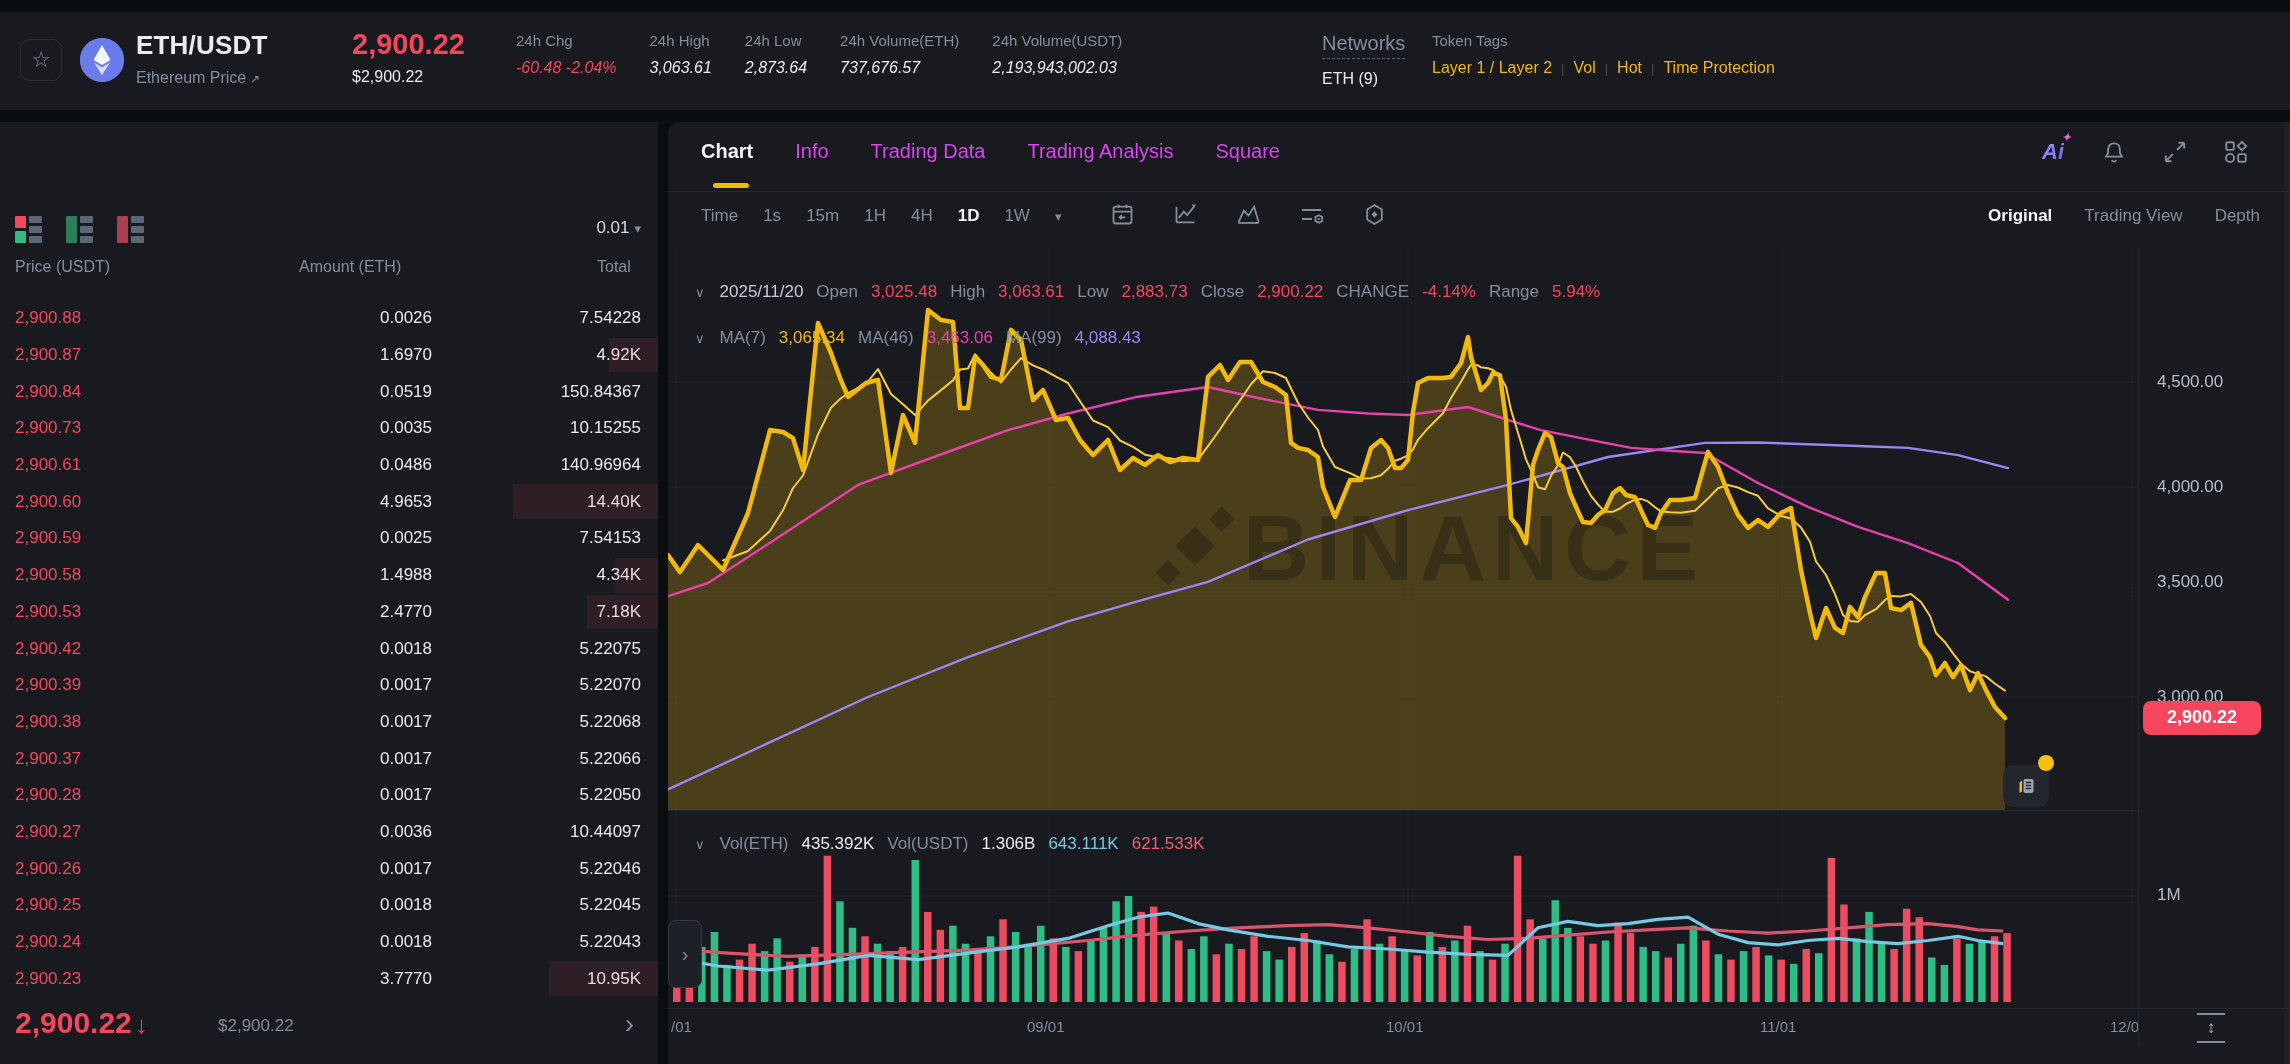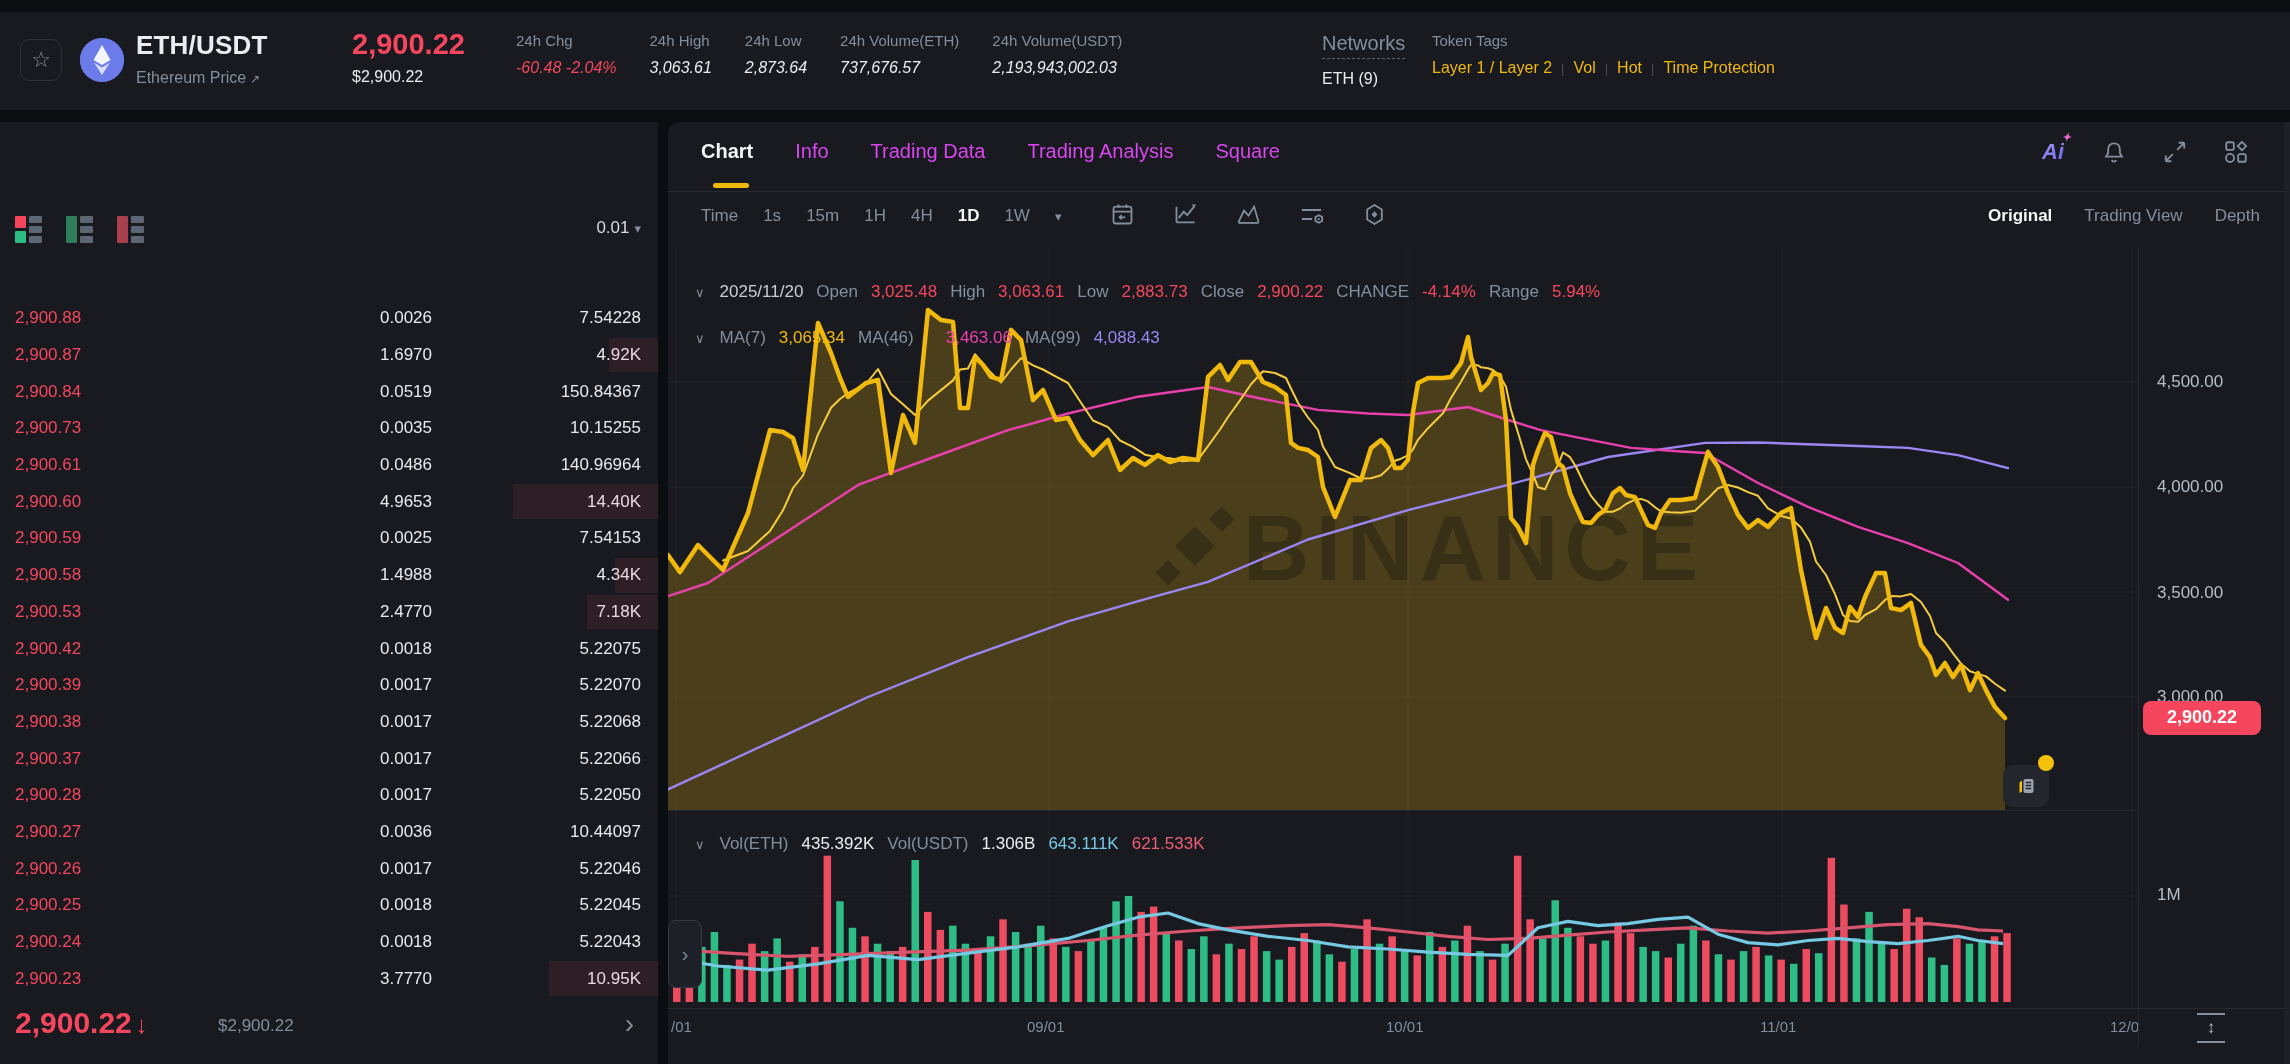--- a/index.html
+++ b/index.html
@@ -84,21 +84,21 @@
   .xtick{position:absolute;top:9px;font-size:15px;color:#848e9c;white-space:nowrap;}
   .yaxis{position:absolute;left:1470px;top:126px;width:152px;height:760px;border-left:1px solid #252930;}
   .yaxis-bottom{position:absolute;left:1470px;top:886px;width:152px;height:36px;border-left:1px solid #252930;border-top:1px solid #252930;}
   .ytick{position:absolute;left:18px;font-size:17px;color:#b7bdc6;}
   .voltick{position:absolute;left:18px;font-size:17px;color:#b7bdc6;}
   .price-pill{position:absolute;left:4px;width:118px;height:34px;background:#f6465d;border-radius:8px;color:#fff;
               font-size:18px;font-weight:bold;display:flex;align-items:center;justify-content:center;z-index:3;}
   .legend{position:absolute;display:flex;gap:13px;align-items:center;font-size:17px;z-index:4;white-space:nowrap;}
   .lg-chev{color:#848e9c;font-size:13px;cursor:pointer;margin-right:2px;}
   .c-lab{color:#848e9c;} .c-date{color:#c9ced6;} .c-red{color:#f6465d;} .c-yellow{color:#f0b90b;}
-  .c-pink{color:#e940ae;padding-left:19px;} .c-purple{color:#9b86f3;} .c-white{color:#eaecef;} .c-teal{color:#76c9e3;} .c-redv{color:#ef5f73;}
+  .c-pink{color:#e940ae;} .c-purple{color:#9b86f3;} .c-white{color:#eaecef;} .c-teal{color:#76c9e3;} .c-redv{color:#ef5f73;}
   .expander{position:absolute;left:0;top:798px;width:32px;height:66px;background:#1d2127;border:1px solid #343942;
             border-radius:8px;color:#848e9c;font-size:20px;display:flex;align-items:center;justify-content:center;cursor:pointer;z-index:5;}
   .newsbtn{position:absolute;left:1335px;top:643px;width:46px;height:42px;background:#23262d;border-radius:10px;
            display:flex;align-items:center;justify-content:center;z-index:5;cursor:pointer;border:none;}
   .newsdot{position:absolute;left:1370px;top:633px;width:16px;height:16px;border-radius:50%;background:#f4c20d;z-index:6;}
   .fit-icon{position:absolute;left:58px;top:4px;width:28px;height:26px;border-top:2px solid #848e9c;border-bottom:2px solid #848e9c;
             color:#b7bdc6;font-size:17px;display:flex;align-items:center;justify-content:center;cursor:pointer;}
   .scroll-edge{position:absolute;left:2284px;top:122px;width:6px;height:942px;background:#1e2126;}
   svg{display:block;}
 </style>
@@ -197,20 +197,25 @@
           <span class="colR">
               <span></span>
               <span></span>
               <span></span>
             </span>
         </button>
       </div>
       <span class="prec">
         <span>0.01</span><span class="caret">▾</span>
       </span>
+    </div>
+    <div class="ob-cols">
+      <span style="left:15px;">Price (USDT)</span>
+      <span style="left:299px;">Amount (ETH)</span>
+      <span style="left:597px;">Total</span>
     </div>
     <div class="ob-rows" id="ob-rows">
         <div class="ob-row">
           <span class="p">2,900.88</span>
           <span class="a">0.0026</span>
           <span class="t">7.54228</span>
         </div>
         <div class="ob-row">
           <span class="depth" style="width: 49px;"></span>
           <span class="p">2,900.87</span>
@@ -593,21 +598,21 @@
             <rect x="1335.3" y="122.1" width="7.5" height="68.9" fill="#ec4b60"></rect>
           </g>
           <path d="M0.0 138.0 L60.0 142.2 L120.0 145.4 L180.0 143.3 L240.0 141.2 L300.0 139.1 L360.0 134.8 L420.0 129.5 L470.0 124.2 L520.0 120.0 L570.0 116.8 L620.0 114.7 L660.0 113.6 L700.0 116.8 L740.0 121.0 L780.0 125.3 L820.0 128.5 L860.0 127.4 L900.0 124.2 L940.0 121.0 L980.0 118.9 L1020.0 116.8 L1060.0 120.0 L1100.0 122.1 L1140.0 120.0 L1180.0 116.8 L1220.0 113.6 L1260.0 112.6 L1290.0 115.7 L1310.0 118.9 L1335.0 120.0" fill="none" stroke="#d9556d" stroke-width="3.2" stroke-linejoin="round"></path>
           <path d="M0.0 146.5 L50.0 155.0 L100.0 159.2 L150.0 152.8 L200.0 144.4 L250.0 148.6 L300.0 142.2 L350.0 135.9 L400.0 127.4 L440.0 114.7 L470.0 106.2 L500.0 102.0 L530.0 112.6 L560.0 118.9 L600.0 125.3 L640.0 129.5 L680.0 135.9 L720.0 138.0 L760.0 141.2 L800.0 143.3 L840.0 144.4 L870.0 116.8 L900.0 110.4 L930.0 114.7 L960.0 112.6 L990.0 108.3 L1020.0 106.2 L1050.0 123.2 L1080.0 131.6 L1110.0 133.8 L1140.0 129.5 L1170.0 127.4 L1200.0 130.6 L1230.0 132.7 L1260.0 129.5 L1290.0 125.3 L1310.0 129.5 L1335.0 132.7" fill="none" stroke="#76c9e3" stroke-width="3.2" stroke-linejoin="round"></path>
         </svg>
       </div>
 
     <div class="xaxis"><span id="xticks"><span class="xtick" style="left: 3px;">/01</span><span class="xtick" style="left: 359px;">09/01</span><span class="xtick" style="left: 718px;">10/01</span><span class="xtick" style="left: 1092px;">11/01</span><span class="xtick" style="left: 1442px;">12/0</span></span></div>
 
     <div class="yaxis">
-      <span id="yticks"><span class="ytick" style="top: 123.99px;">4,500.00</span><span class="ytick" style="top: 228.997px;">4,000.00</span><span class="ytick" style="top: 335px;">3,500.00</span><span class="ytick" style="top: 439.012px;">3,000.00</span></span>
+      <span id="yticks"><span class="ytick" style="top: 123.99px;">4,500.00</span><span class="ytick" style="top: 228.997px;">4,000.00</span><span class="ytick" style="top: 324px;">3,500.00</span><span class="ytick" style="top: 439.012px;">3,000.00</span></span>
       <span class="voltick" id="voltick" style="top: 637px;">1M</span>
       <div class="price-pill" id="price-pill" style="top: 452.967px;">2,900.22</div>
     </div>
     <div class="yaxis-bottom">
       <div class="fit-icon">↕</div>
     </div>
 
     <div class="expander">›</div>
     <button class="newsbtn">
       <svg width="24" height="24" viewBox="0 0 24 24" fill="none">

